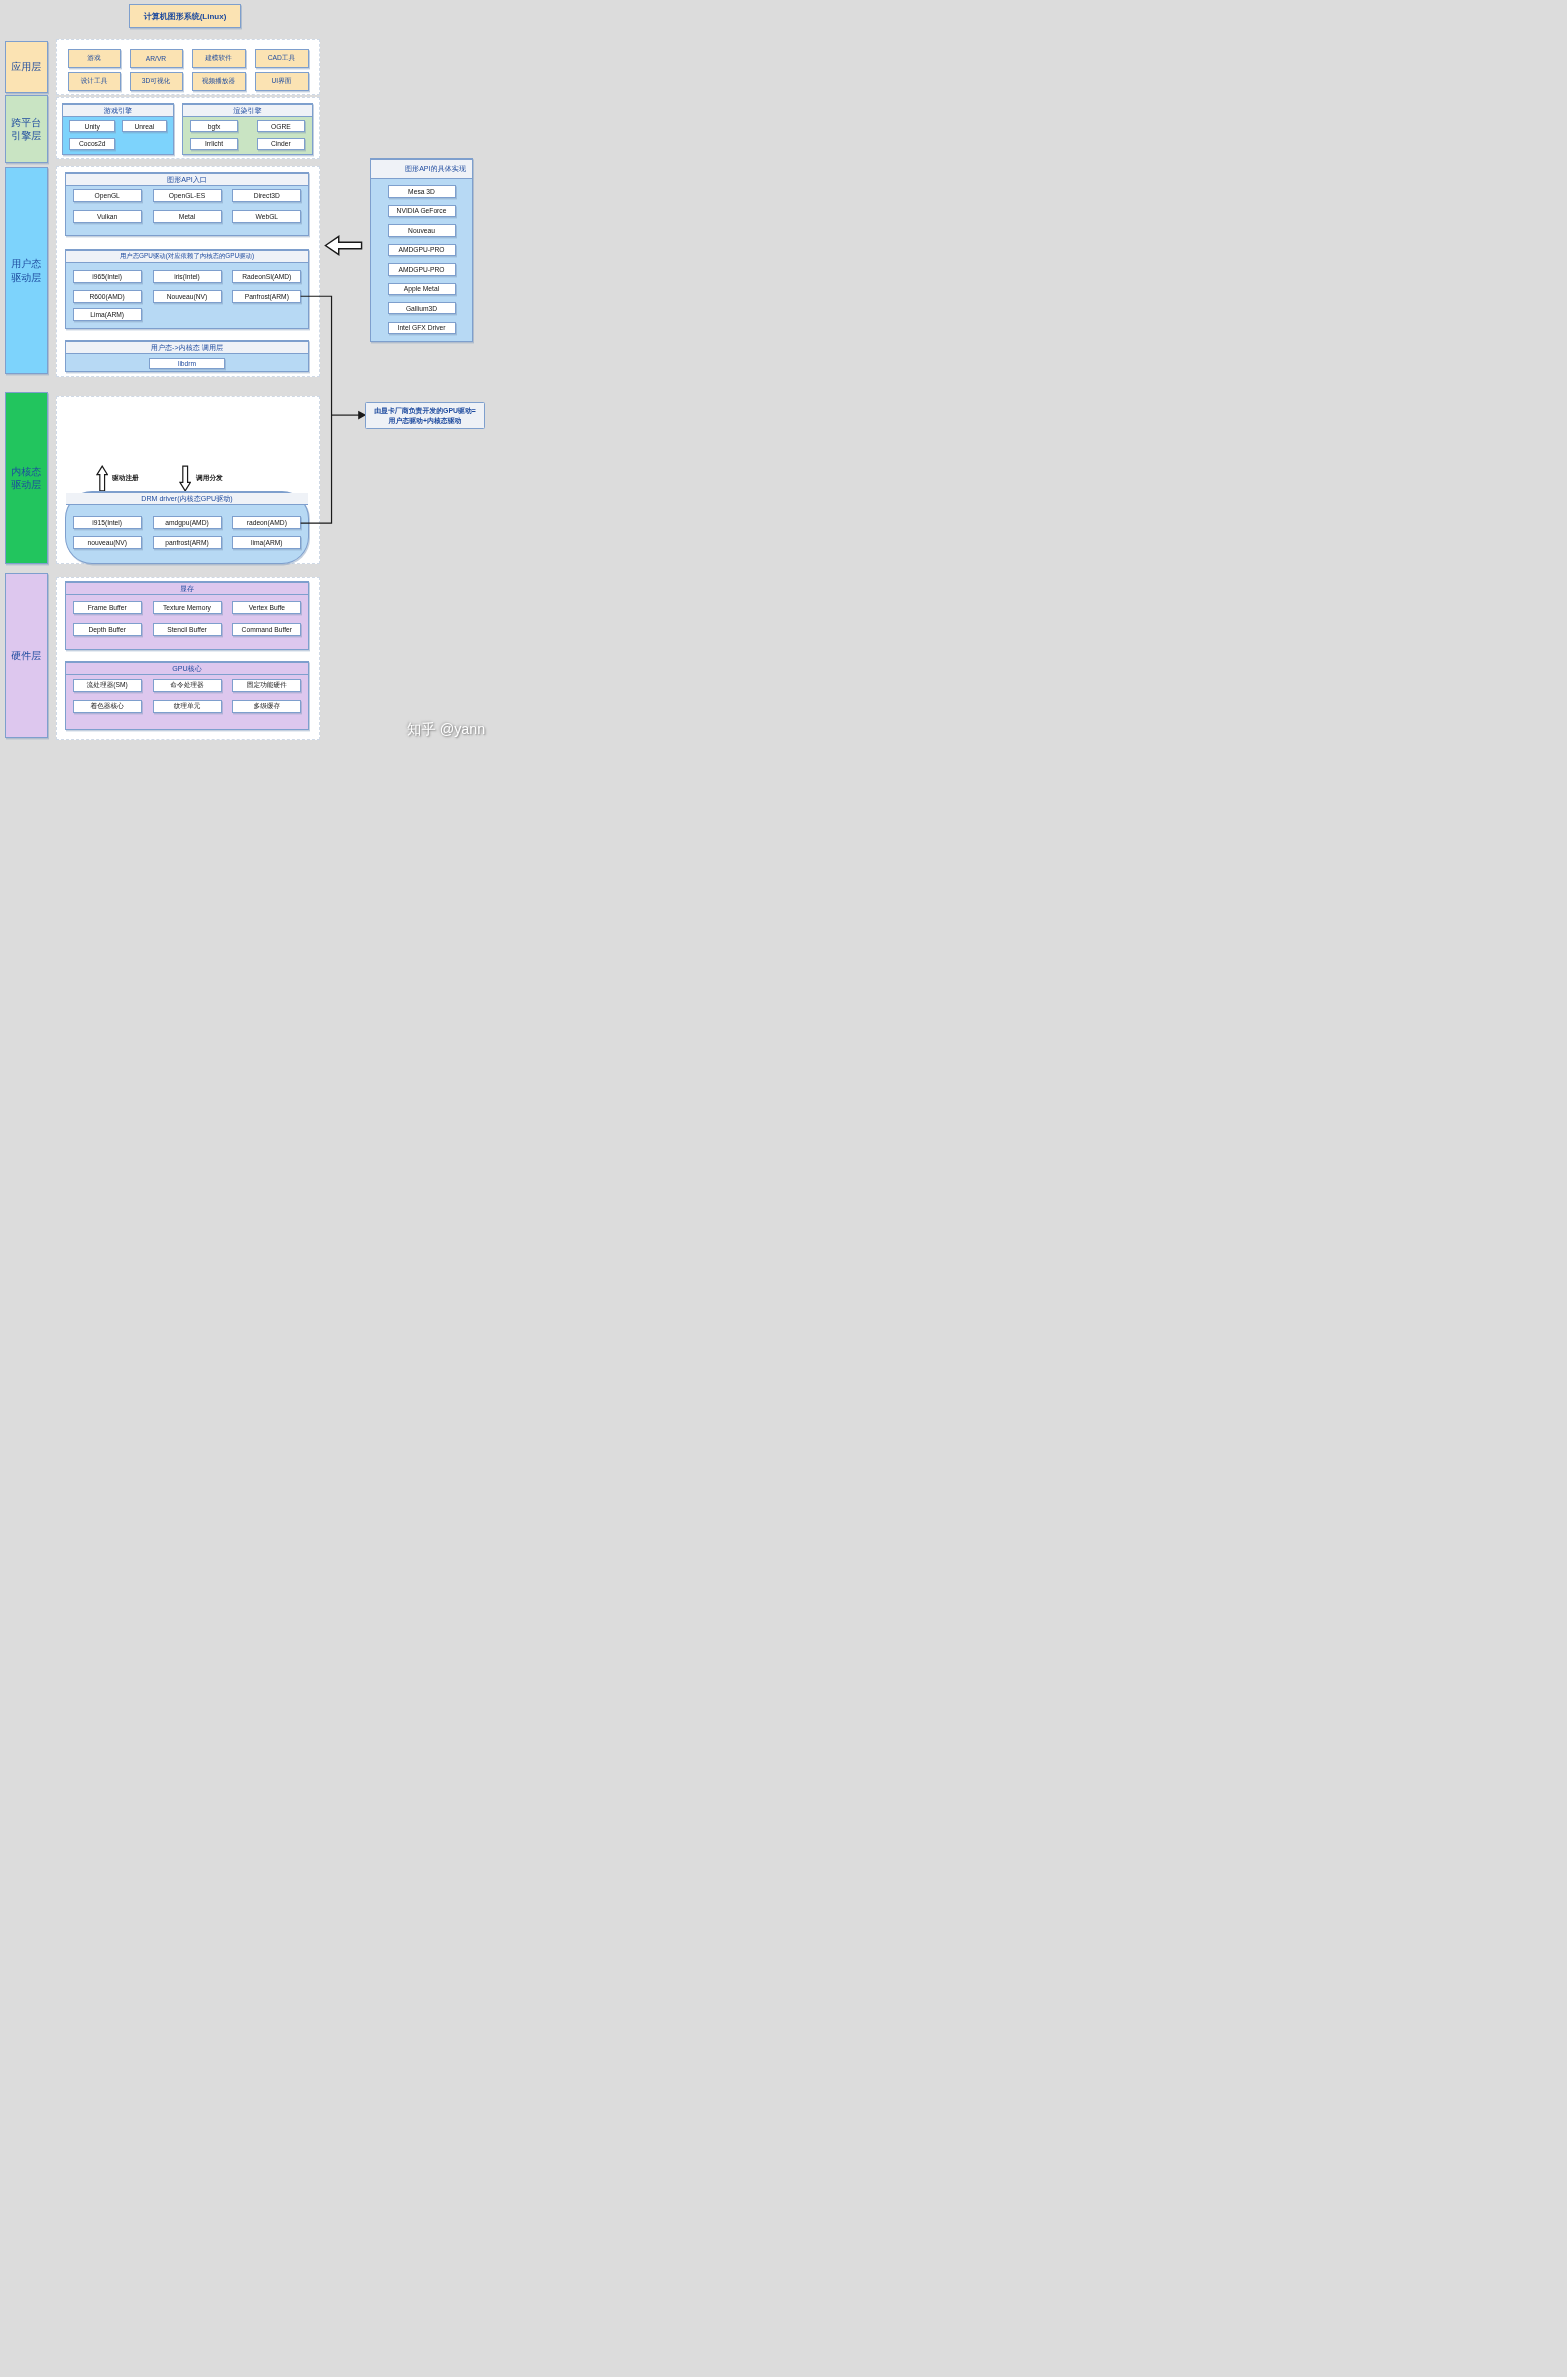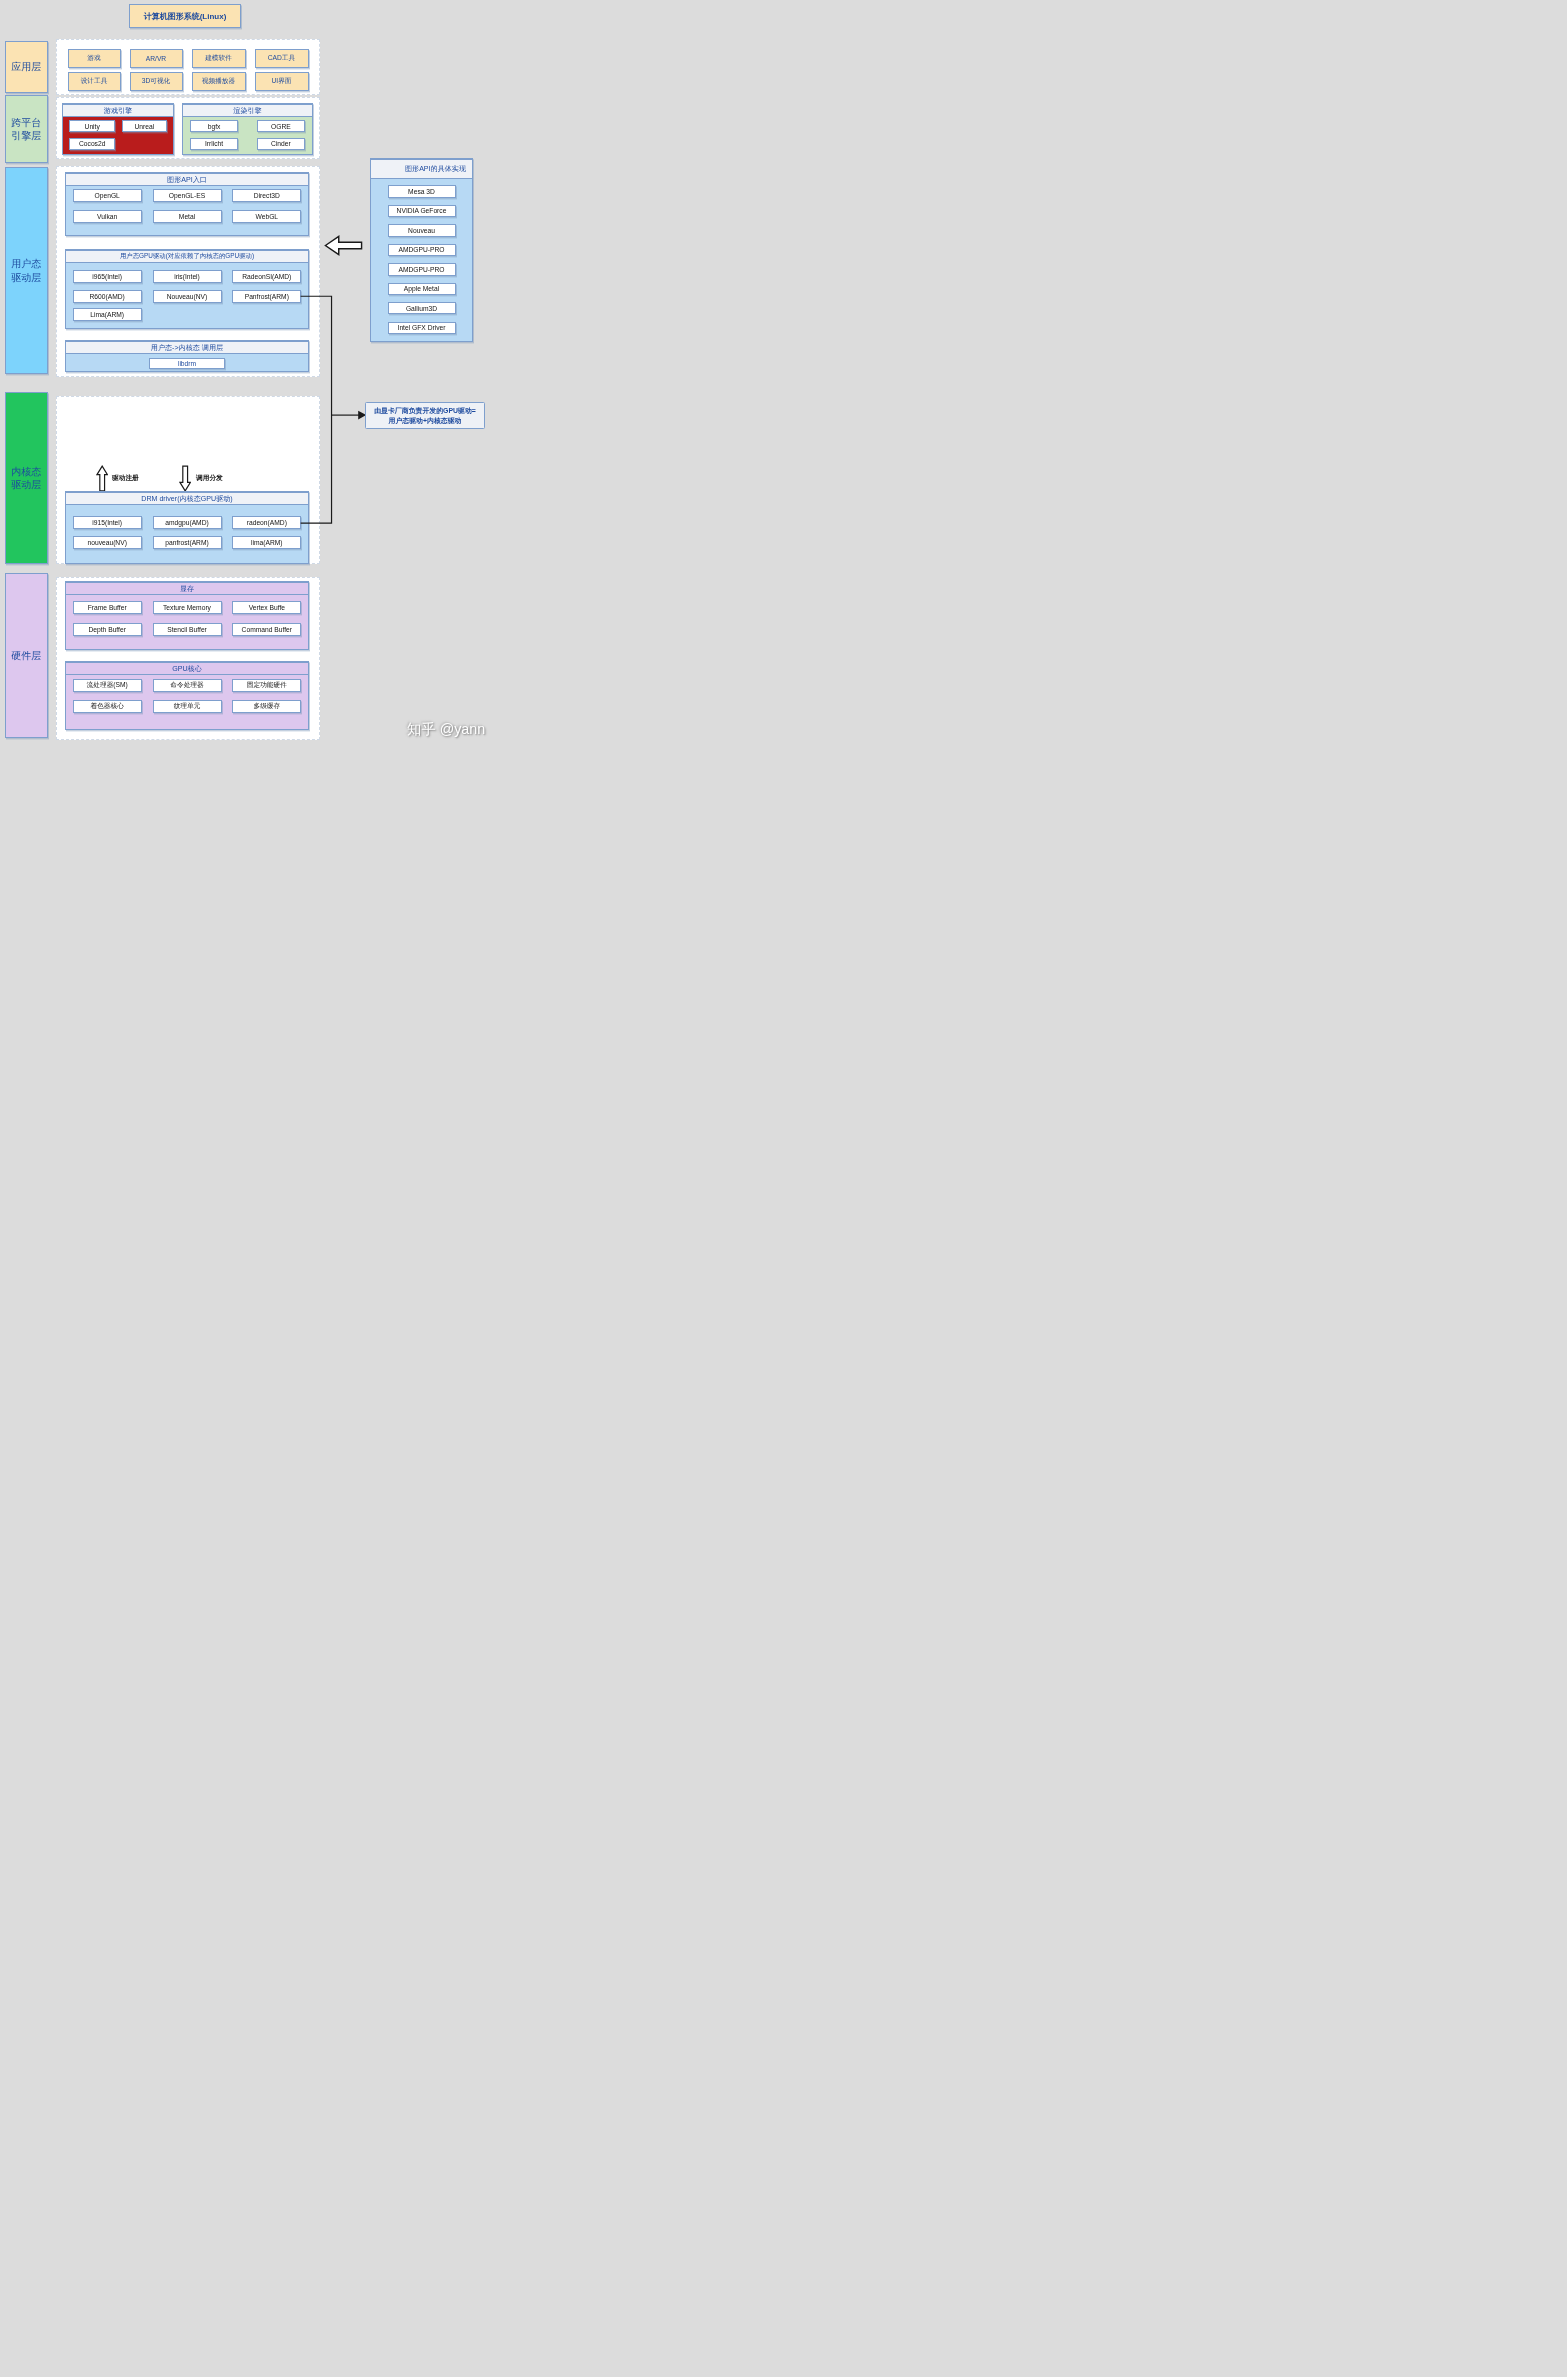--- a/index.html
+++ b/index.html
@@ -63,21 +63,21 @@
     </div>
     <div class="row" style="padding:4.8px 10.5px 0;">
       <div class="node orange" style="width:53px;height:19px;">设计工具</div>
       <div class="node orange" style="width:53px;height:19px;">3D可视化</div>
       <div class="node orange" style="width:54px;height:19px;">视频播放器</div>
       <div class="node orange" style="width:54px;height:19px;">UI界面</div>
     </div>
   </div>
 
   <div class="abs dashed-section" style="left:56px;top:97px;width:264px;height:62px;"></div>
-  <div class="abs group" style="left:62px;top:103px;width:110px;height:49px;background:#b91c1c;">
+  <div class="abs group" style="left:62px;top:103px;width:110px;height:49px;background:#7dd3fc;">
     <div class="group-header">游戏引擎</div>
     <div class="row" style="padding:2.9px 6.2px 0;">
       <div class="node" style="width:46px;height:12px;">Unity</div>
       <div class="node" style="width:45px;height:12px;">Unreal</div>
     </div>
     <div class="row" style="padding:5.7px 6.2px 0;justify-content:flex-start;">
       <div class="node" style="width:46px;height:12px;">Cocos2d</div>
     </div>
   </div>
   <div class="abs group" style="left:182px;top:103px;width:129px;height:49px;background:#c9e4c3;">
@@ -135,21 +135,21 @@
 
   <svg class="abs" style="left:96px;top:465px;" width="12.4" height="27" viewBox="0 0 26 56">
     <polygon points="13,2 2,20 8,20 8,54 18,54 18,20 24,20" fill="#ffffff" stroke="#1a1a1a" stroke-width="2.5" stroke-linejoin="miter"></polygon>
   </svg>
   <span class="abs arrow-label" style="left:112px;top:474px;">驱动注册</span>
   <svg class="abs" style="left:179px;top:465px;" width="12.4" height="27" viewBox="0 0 26 56">
     <polygon points="13,54 2,36 8,36 8,2 18,2 18,36 24,36" fill="#ffffff" stroke="#1a1a1a" stroke-width="2.5" stroke-linejoin="miter"></polygon>
   </svg>
   <span class="abs arrow-label" style="left:196px;top:474px;">调用分发</span>
 
-  <div class="abs group" style="left:65px;top:491px;width:242px;height:70px;">
+  <div class="abs group" style="left:65px;top:491px;width:242px;height:70px;border-radius:27px;">
     <div class="group-header">DRM driver(内核态GPU驱动)</div>
     <div class="row" style="padding:10.5px 6.7px 0;">
       <div class="node n3">i915(Intel)</div>
       <div class="node n3">amdgpu(AMD)</div>
       <div class="node n3">radeon(AMD)</div>
     </div>
     <div class="row" style="padding:6.7px 6.7px 0;">
       <div class="node n3">nouveau(NV)</div>
       <div class="node n3">panfrost(ARM)</div>
       <div class="node n3">lima(ARM)</div>

